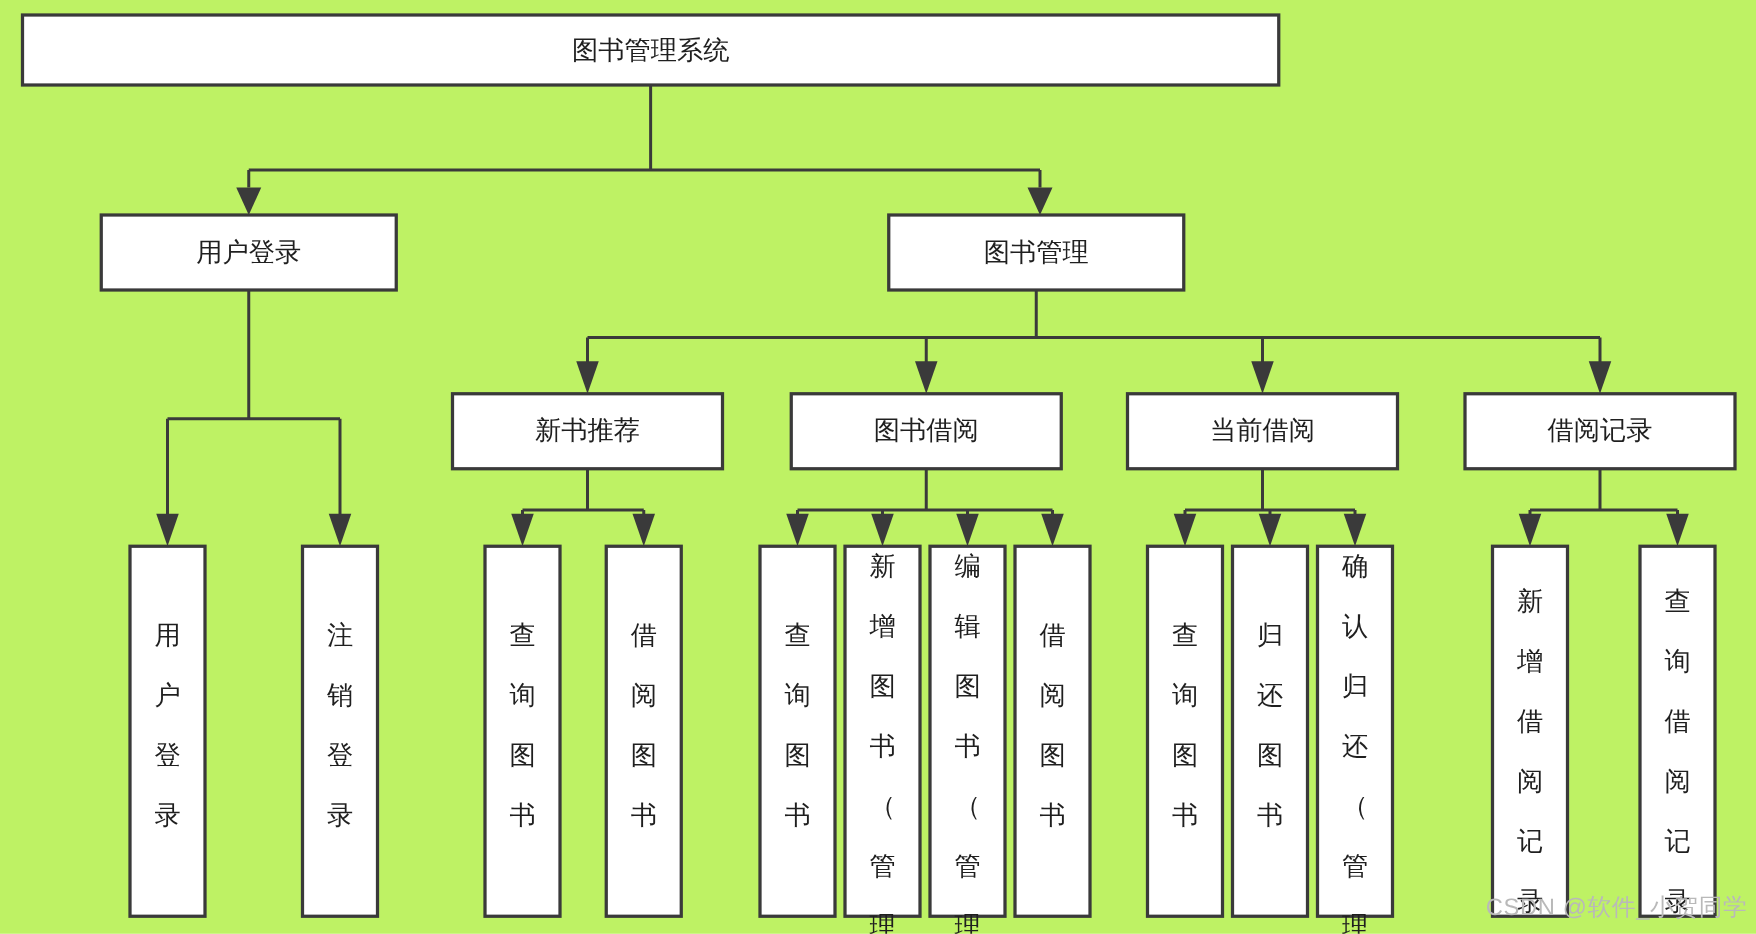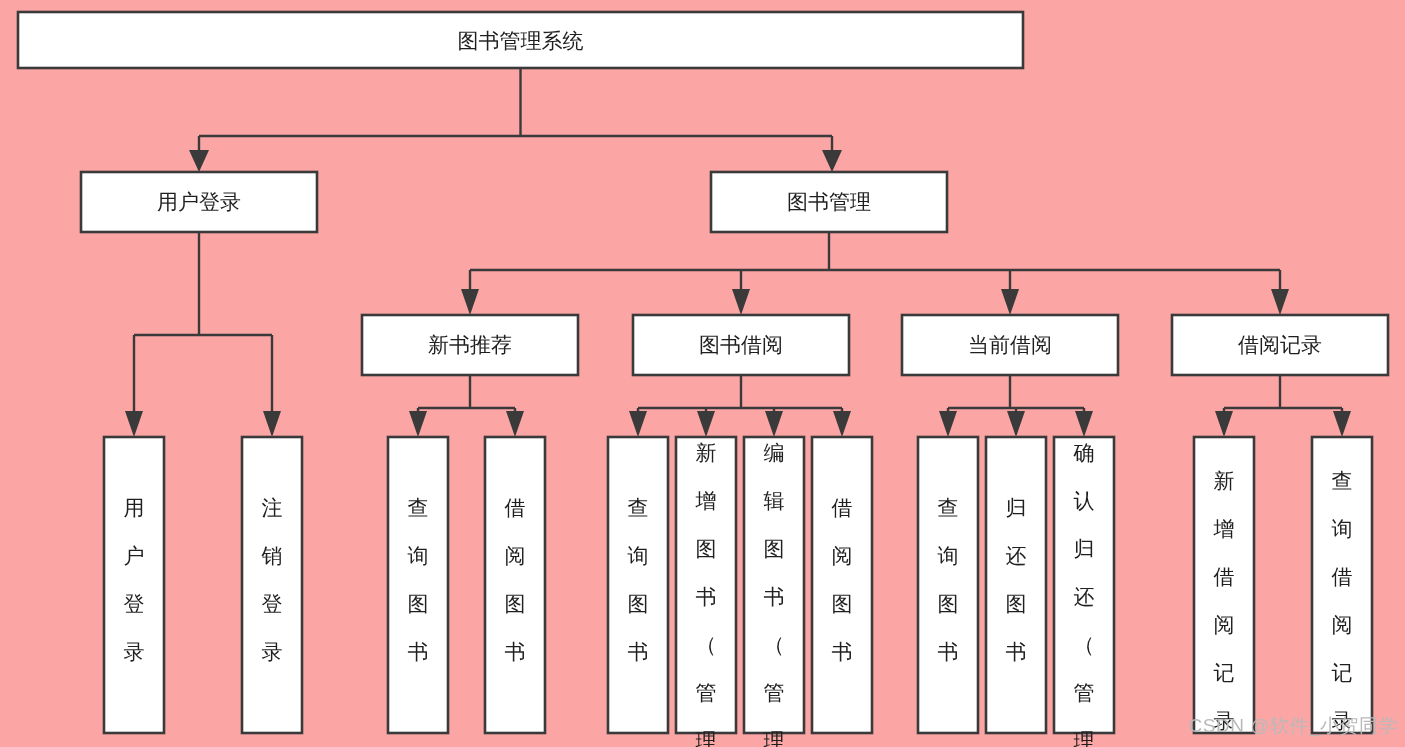--- a/index.html
+++ b/index.html
@@ -11,21 +11,21 @@
     width: 1405px;
     height: 747px;
     font-family: "Liberation Sans", "DejaVu Sans", sans-serif;
     overflow: hidden;
     position: relative;
   }
   #diagram-root {
     position: relative;
     width: 1405px;
     height: 747px;
-    background: #fca5a5;
+    background: #bef264;
   }
   svg.diagram {
     position: absolute;
     left: 0;
     top: 0;
     width: 1405px;
     height: 747px;
   }
   .node-box {
     fill: #ffffff;

